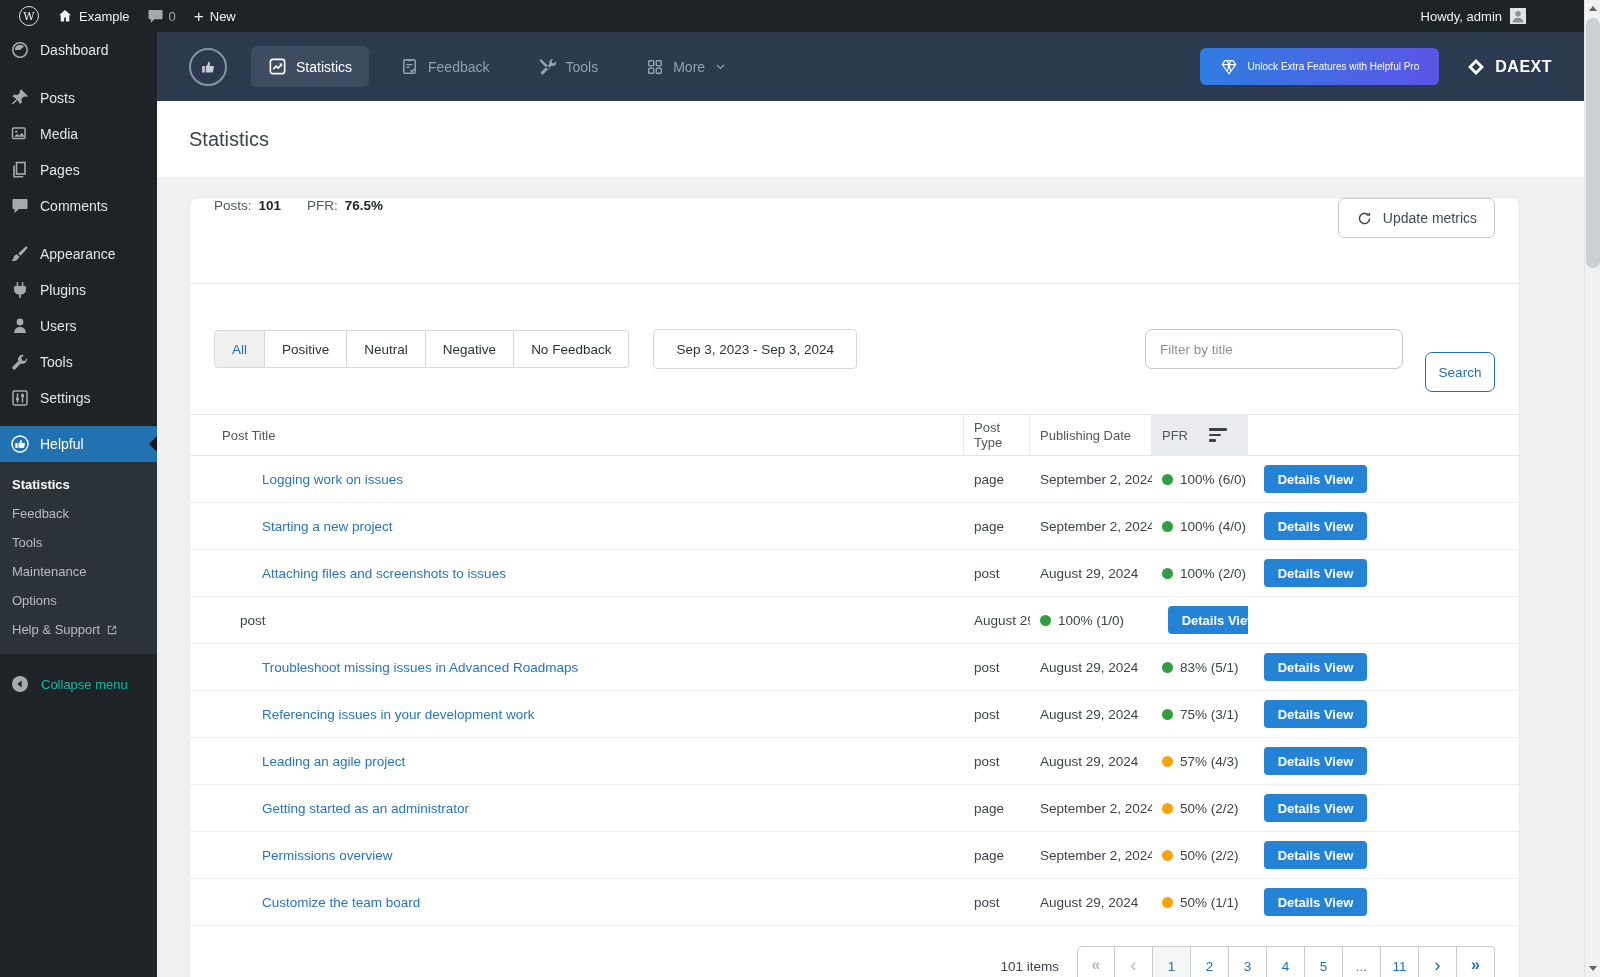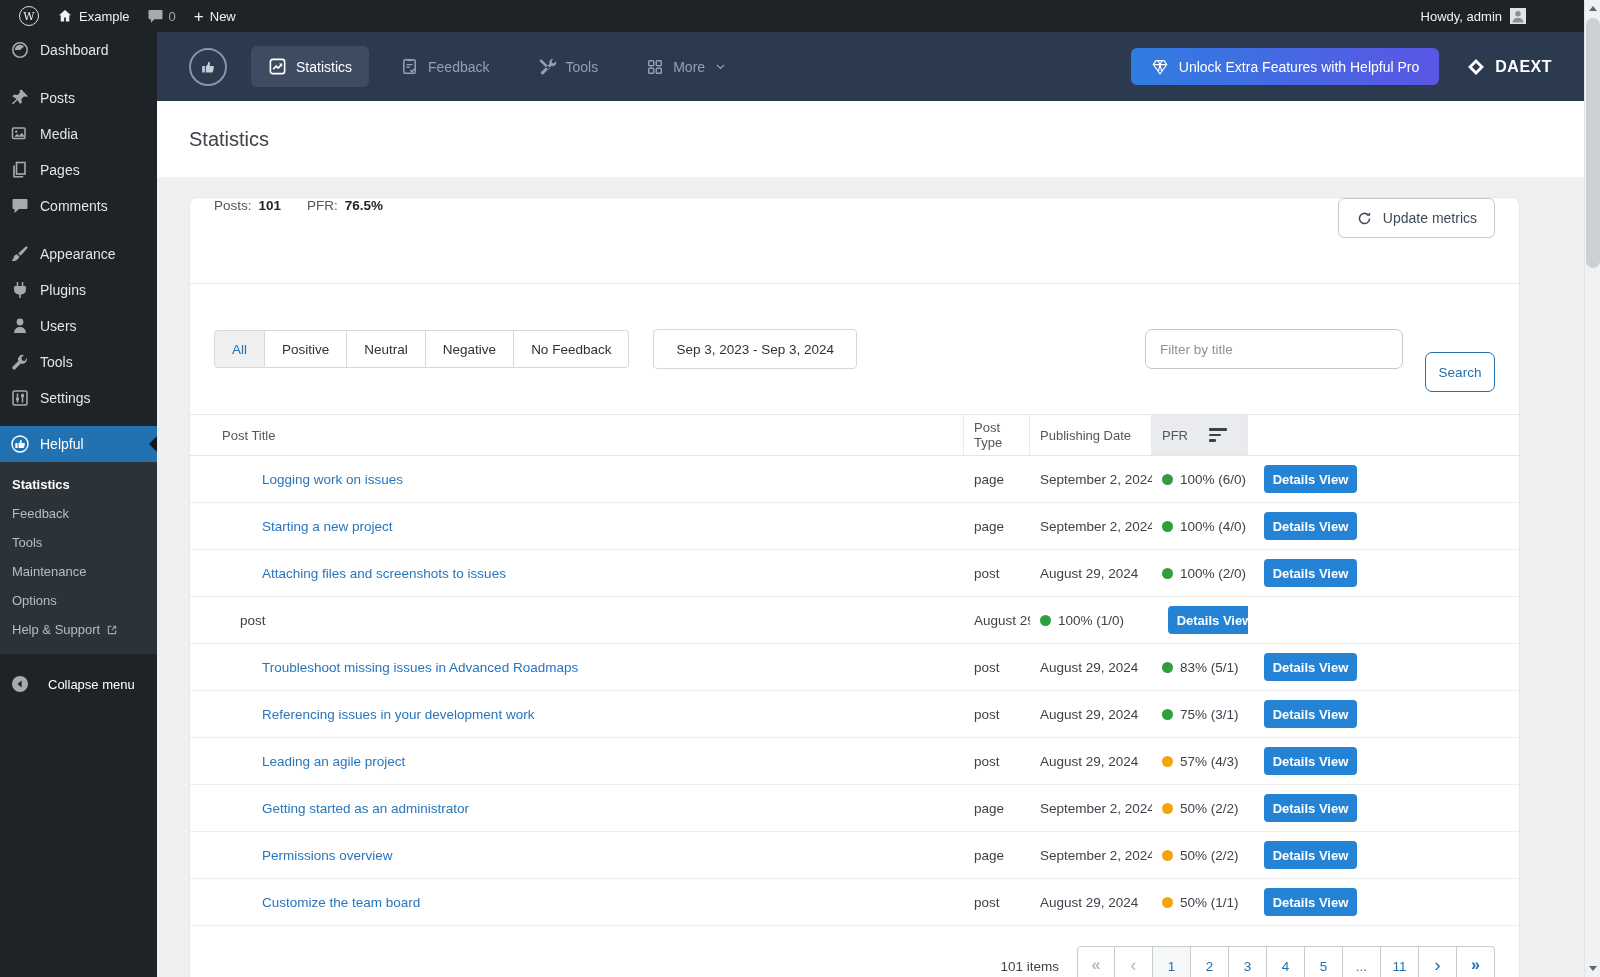--- a/index.html
+++ b/index.html
@@ -19,32 +19,32 @@
   .sidebar { position:absolute; top:32px; left:0; width:157px; bottom:0; background:#1d2327; color:#e2e4e7; font-size:14px; z-index:30; }
   .menu-item { display:flex; align-items:center; gap:10px; padding:8px 6px 8px 10px; cursor:pointer; }
   .menu-item .micon { width:20px; height:20px; color:#a7aaad; flex:0 0 20px; }
   .menu-sep { height:12px; }
   .menu-item.active-top { background:#2271b1; color:#fff; position:relative; }
   .menu-item.active-top .micon { color:#fff; }
   .menu-item.active-top::after { content:""; position:absolute; right:0; top:50%; margin-top:-8px; border:8px solid transparent; border-right-color:#16191c; }
   .submenu { background:#2c3338; padding:8px 0 10px; }
   .submenu-item { padding:7px 12px; font-size:13px; color:#b8bcbf; cursor:pointer; display:flex; align-items:center; gap:6px; }
   .submenu-item.active { color:#fff; font-weight:bold; }
-  .collapse-row { margin-top:14px; display:flex; align-items:center; gap:18px; padding:6px 10px; color:#ffffff; font-size:13px; cursor:pointer; }
+  .collapse-row { margin-top:14px; display:flex; align-items:center; gap:11px; padding:6px 10px; color:#14b8a6; font-size:13px; cursor:pointer; }
 
   
   .content { position:absolute; top:32px; left:157px; right:16px; bottom:0; background:#f0f0f1; overflow:hidden; }
 
   .plugin-nav { height:69px; background:#2c3a50; display:flex; align-items:center; padding:0 32px; }
   .pn-logo { width:38px; height:38px; border:2px solid #8a93a3; border-radius:50%; display:flex; align-items:center; justify-content:center; color:#c7cdd6; margin-right:24px; flex:0 0 38px; }
   .ptabs { display:flex; align-items:center; gap:14px; }
   .ptab { display:flex; align-items:center; gap:9px; padding:11px 17px; border-radius:6px; color:#94a0b0; font-size:14px; cursor:pointer; white-space:nowrap; }
   .ptab.active { background:#3e4c61; color:#fff; }
   .pn-right { margin-left:auto; display:flex; align-items:center; gap:26px; }
-  .unlock-btn { height:37px; padding:0 20px; border:none; border-radius:6px; color:#fff; font-size:14px; display:flex; align-items:center; gap:10px; cursor:pointer; }
+  .unlock-btn { height:37px; padding:0 20px; border:none; border-radius:6px; color:#fff; font-size:10px; display:flex; align-items:center; gap:10px; cursor:pointer; }
   .brand { display:flex; align-items:center; gap:8px; color:#fff; font-weight:bold; font-size:16px; letter-spacing:.5px; }
 
   .page-header { height:76px; background:#fff; display:flex; align-items:center; padding:0 32px; }
   .page-title { font-size:20px; color:#3c434a; font-weight:400; }
 
   .card { margin:20px 64px 0 32px; background:#fff; border:1px solid #e5e7ea; border-radius:8px; overflow:hidden; }
 
   .metrics { height:86px; display:flex; padding:0 24px; border-bottom:1px solid #e4e6e9; font-size:13.5px; color:#50575e; }
   .metric-value { font-weight:bold; color:#1d2327; margin:0 0 0 7px; }
   .metric-label2 { margin-left:26px; }
@@ -70,21 +70,21 @@
   .th.c-actions { border-right:none; }
   .sort-lines { display:flex; flex-direction:column; gap:3px; }
   .sort-lines i { display:block; height:2.5px; background:#3b4249; border-radius:1px; }
   .sort-lines i:nth-child(1){ width:18px; } .sort-lines i:nth-child(2){ width:12px; } .sort-lines i:nth-child(3){ width:7px; }
 
   .trow { height:47px; align-items:center; border-bottom:1px solid #eceef0; font-size:13.5px; color:#3c434a;padding-left:40px; }
   .cell { padding:0 10px; white-space:nowrap; overflow:hidden; }
   .cell.c-title { padding-left:32px; }
   .post-link { color:#2775bd; text-decoration:none; cursor:pointer; }
   .dot { width:11px; height:11px; border-radius:50%; display:inline-block; margin-right:7px; vertical-align:-1px; }
-  .details-btn { width:93px; height:28px; background:#2583d5; color:#fff; font-weight:bold; font-size:13px; border:none; border-radius:4px; margin-left:6px; cursor:pointer; font-family:inherit; }
+  .details-btn { width:103px; height:28px; background:#2583d5; color:#fff; font-weight:bold; font-size:13px; border:none; border-radius:4px; margin-left:6px; cursor:pointer; font-family:inherit; }
 
   .pager { display:flex; align-items:center; justify-content:flex-end; padding:20px 24px 22px; font-size:13.5px; color:#3c434a; }
   .pgroup { display:flex; margin-left:18px; }
   .pbtn { min-width:38px; height:40px; display:flex; align-items:center; justify-content:center; border:1px solid #c8ccd0; border-left-width:0; background:#fff; color:#2271b1; font-size:13.5px; cursor:pointer; font-family:inherit; }
   .pbtn:first-child { border-left-width:1px; border-radius:4px 0 0 4px; }
   .pbtn:last-child { border-radius:0 4px 4px 0; }
   .pbtn.nav1 { font-size:19px; padding-bottom:3px; }
   .pbtn.nav2 { font-size:16px; font-weight:bold; padding-bottom:2px; }
   .pbtn.disabled { color:#b6bbc0; cursor:default; }
   .pbtn.activepg { background:#f6f7f7; }

